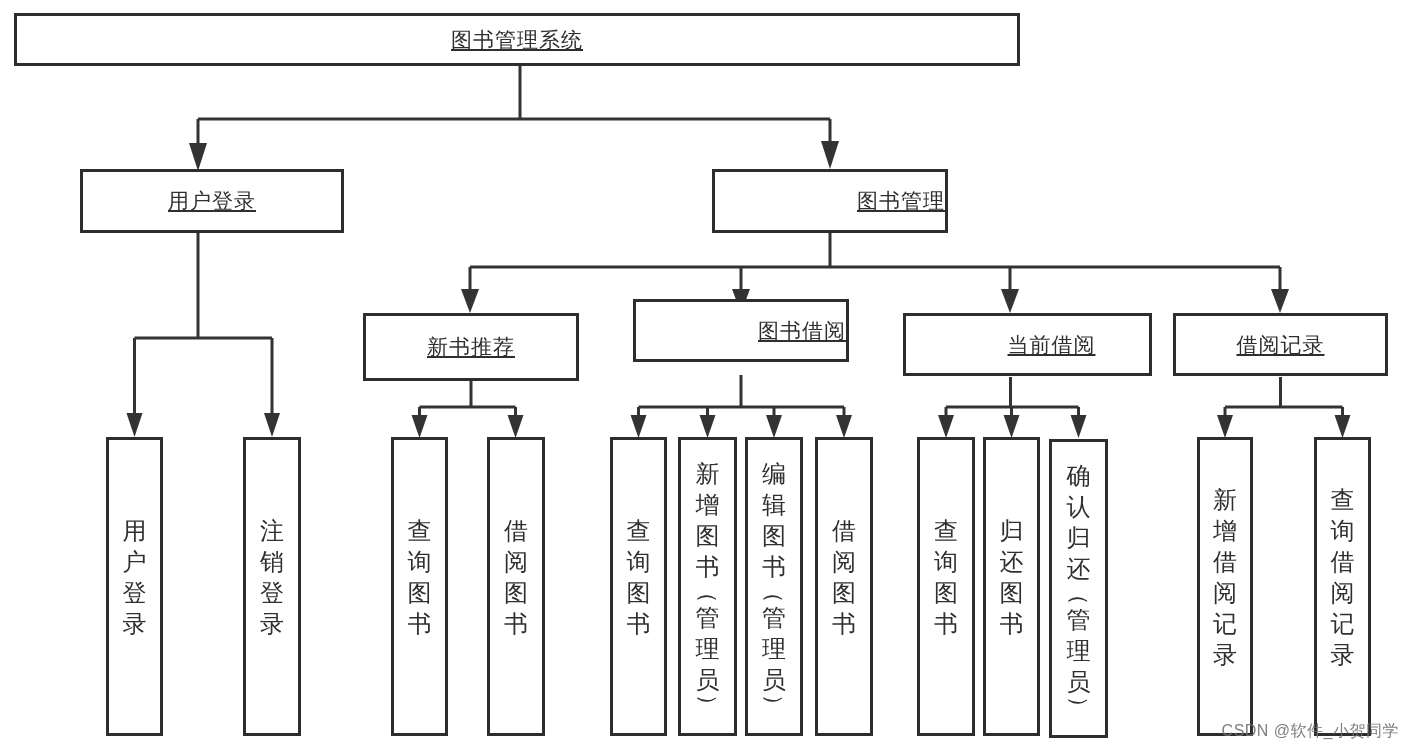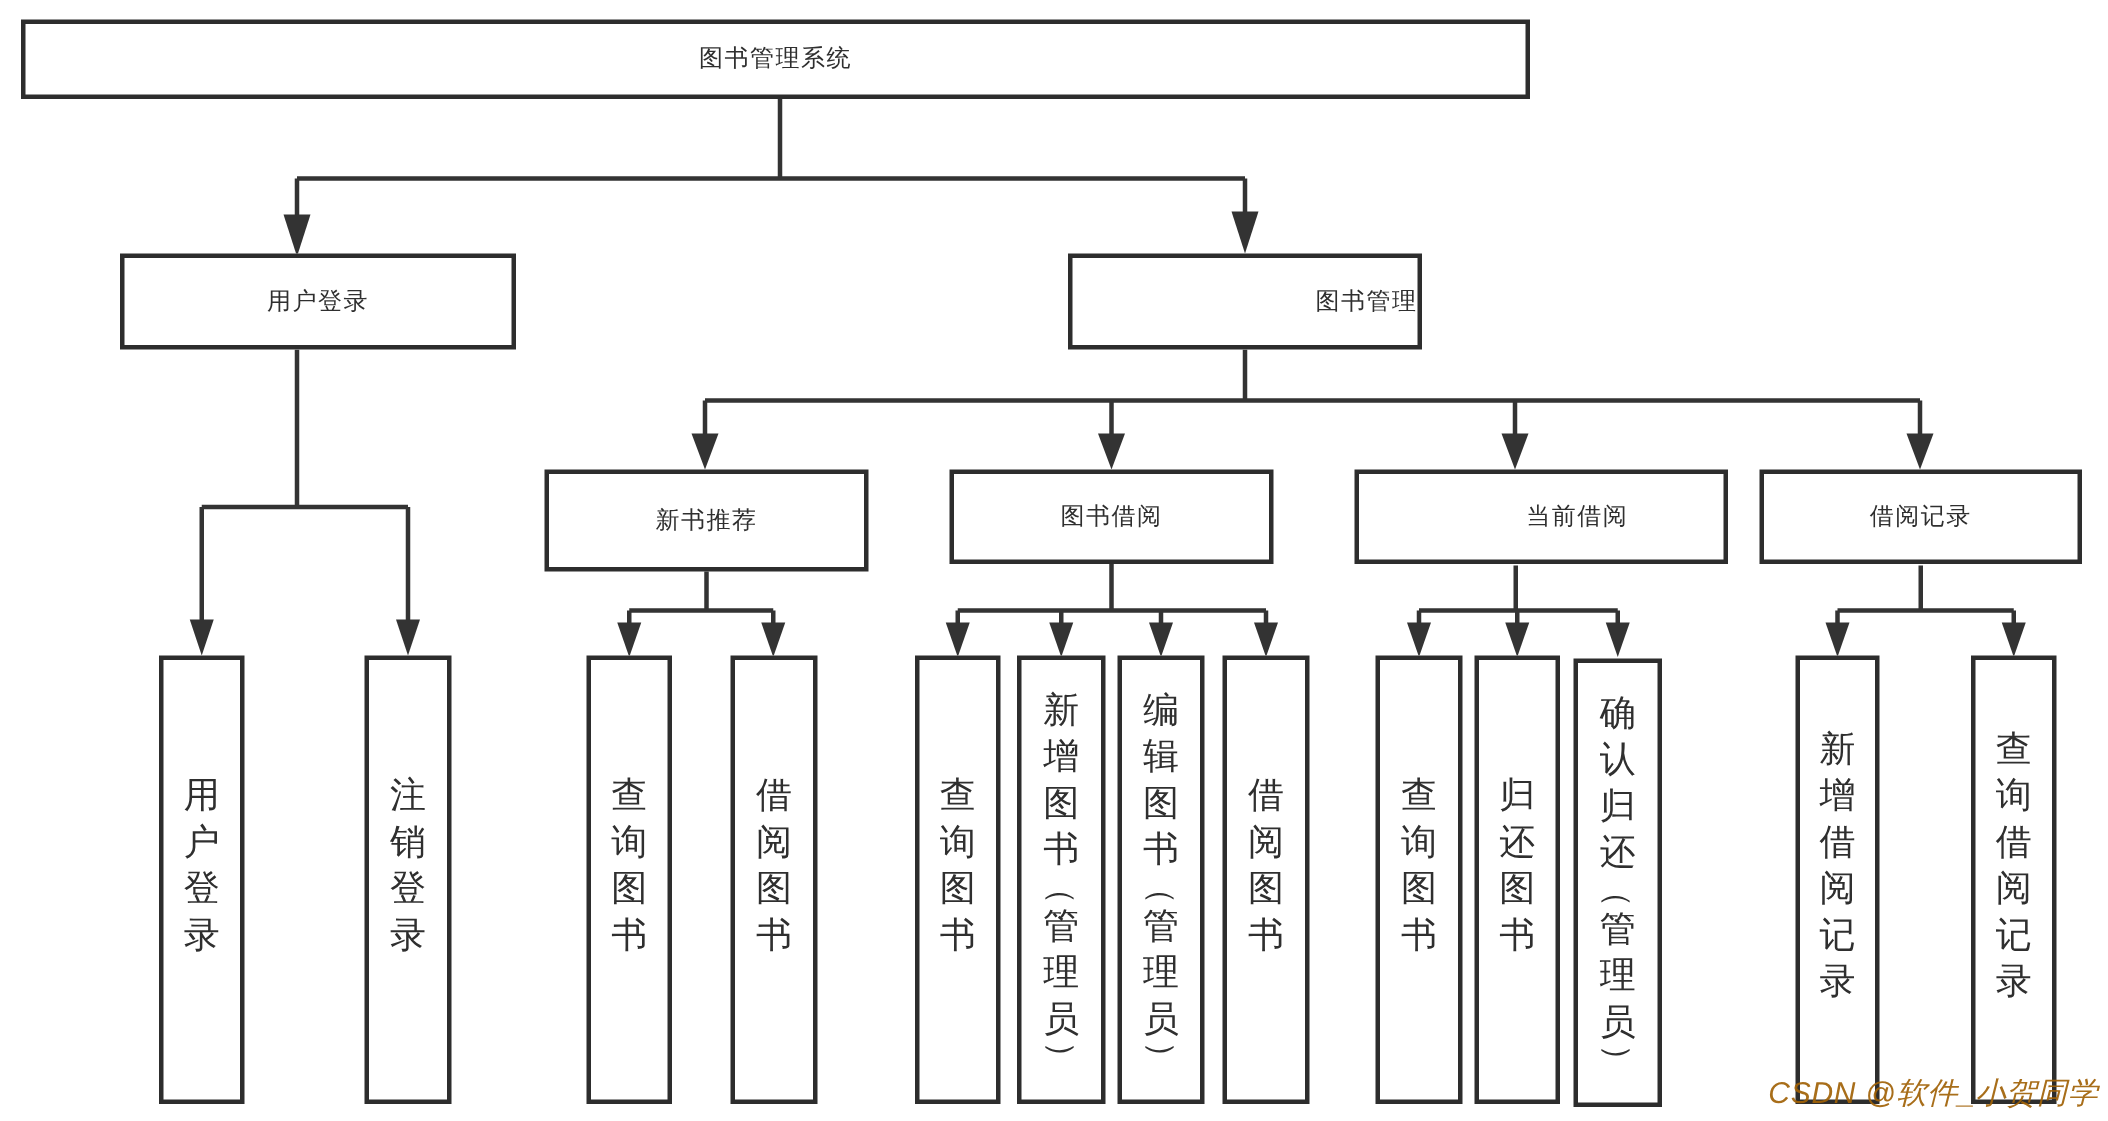--- a/index.html
+++ b/index.html
@@ -5,31 +5,31 @@
   html,body{margin:0;padding:0;background:#ffffff;}
   .stage{
     position:relative;width:1405px;height:747px;background:#ffffff;overflow:hidden;
     font-family:"Liberation Sans","DejaVu Sans",sans-serif;color:#2f2f2f;
   }
   .wires{position:absolute;left:0;top:0;z-index:1;}
   .box{
     position:absolute;z-index:2;background:#ffffff;border:3px solid #2d2d2d;
     display:flex;align-items:center;justify-content:center;box-sizing:border-box;
   }
-  .box .hlabel{font-size:16px;letter-spacing:1px;white-space:nowrap;}
+  .box .hlabel{font-size:21px;letter-spacing:1px;white-space:nowrap;text-decoration:underline;}
   .leaf{
     position:absolute;z-index:2;background:#ffffff;border:3px solid #2d2d2d;
     display:flex;align-items:center;justify-content:center;box-sizing:border-box;
   }
   .vtext{display:block;width:100%;}
   .vchar{display:block;width:100%;text-align:center;font-size:24px;line-height:31px;}
   .vchar.paren{font-size:22px;line-height:20px;transform:rotate(90deg);}
   .watermark{
     position:absolute;z-index:3;right:6px;bottom:5px;
-    font-size:20px;letter-spacing:0.5px;color:#a16207;opacity:0.92;white-space:nowrap;font-style:italic;
+    font-size:16px;letter-spacing:0.5px;color:#737373;opacity:0.92;white-space:nowrap;
   }
 </style>
 </head>
 <body>
 
 <div class="stage">
 
   <svg class="wires" width="1405" height="747" viewBox="0 0 1405 747" fill="none" stroke="#333333" stroke-width="3">
 
     <g>
@@ -87,21 +87,21 @@
   <div class="box" style="left:80px;top:169px;width:264px;height:64px;">
     <span class="hlabel">用户登录</span>
   </div>
   <div class="box" style="left:712px;top:169px;width:236px;height:64px;justify-content:flex-end;">
     <span class="hlabel">图书管理</span>
   </div>
 
   <div class="box" style="left:363px;top:313px;width:216px;height:68px;">
     <span class="hlabel">新书推荐</span>
   </div>
-  <div class="box" style="left:633px;top:313px;width:216px;height:63px;">
+  <div class="box" style="left:633px;top:299px;width:216px;height:63px;justify-content:flex-end;">
     <span class="hlabel">图书借阅</span>
   </div>
   <div class="box" style="left:903px;top:313px;width:249px;height:63px;padding-left:48px;">
     <span class="hlabel">当前借阅</span>
   </div>
   <div class="box" style="left:1173px;top:313px;width:215px;height:63px;">
     <span class="hlabel">借阅记录</span>
   </div>
 
   <div class="leaf" style="left:106px;top:437px;width:57px;height:299px;">

